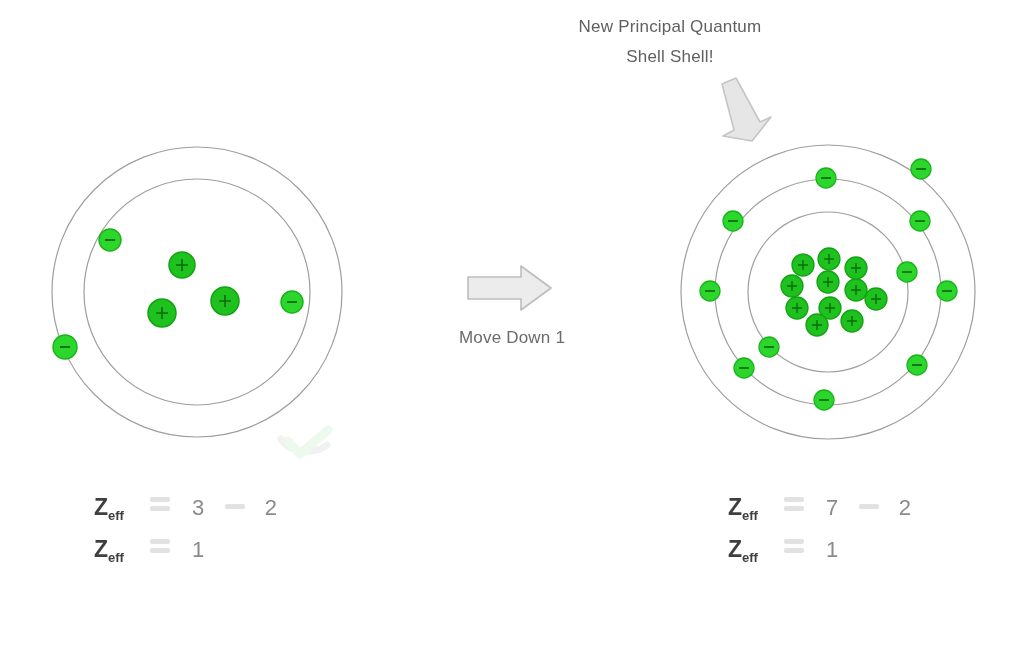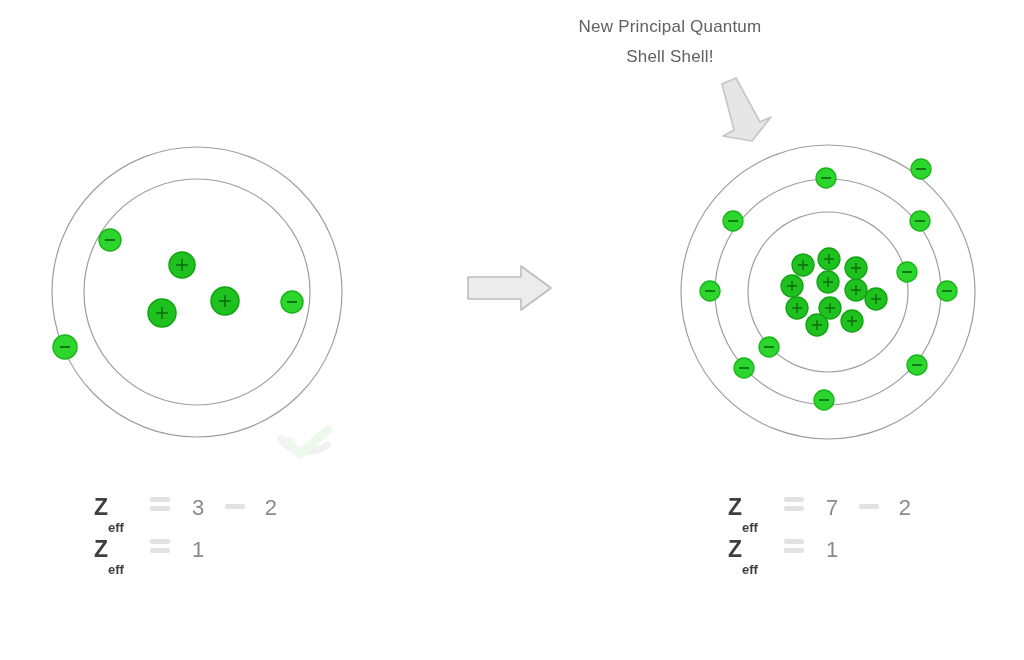--- a/index.html
+++ b/index.html
@@ -72,21 +72,21 @@
     font-weight: bold;
     color: #3f3f3f;
     letter-spacing: 0;
   }
   .eq .zsub {
     font-size: 13px;
     font-weight: bold;
     color: #3f3f3f;
     vertical-align: sub;
     position: relative;
-    top: 17px;
+    top: 5px;
     left: 0px;
   }
   .eq .num {
     font-size: 22px;
     font-weight: normal;
     color: #8a8a8a;
     letter-spacing: .5px;
   }
   
   .op-eq {
@@ -277,20 +277,21 @@
           </g>
 
         <g>
             <circle cx="921" cy="169" r="10" fill="#2dd62d" stroke="#17b417" stroke-width="1.3"></circle>
             <path d="M916,169 h10" stroke="#0c6b0c" stroke-width="1.7"></path>
           </g>
       </g>
     </g>
   </svg>
 
+  <div class="move-label">Move Down 1</div>
 
   <div class="eq" style="left:94px; top:494px;">
     <span class="zsym">Z</span>
       <span class="zsub">eff</span>
     <span class="sp-a"></span>
     <span class="op-eq">
         <i class="a"></i>
         <i class="b"></i>
       </span>
     <span class="sp-b"></span>

